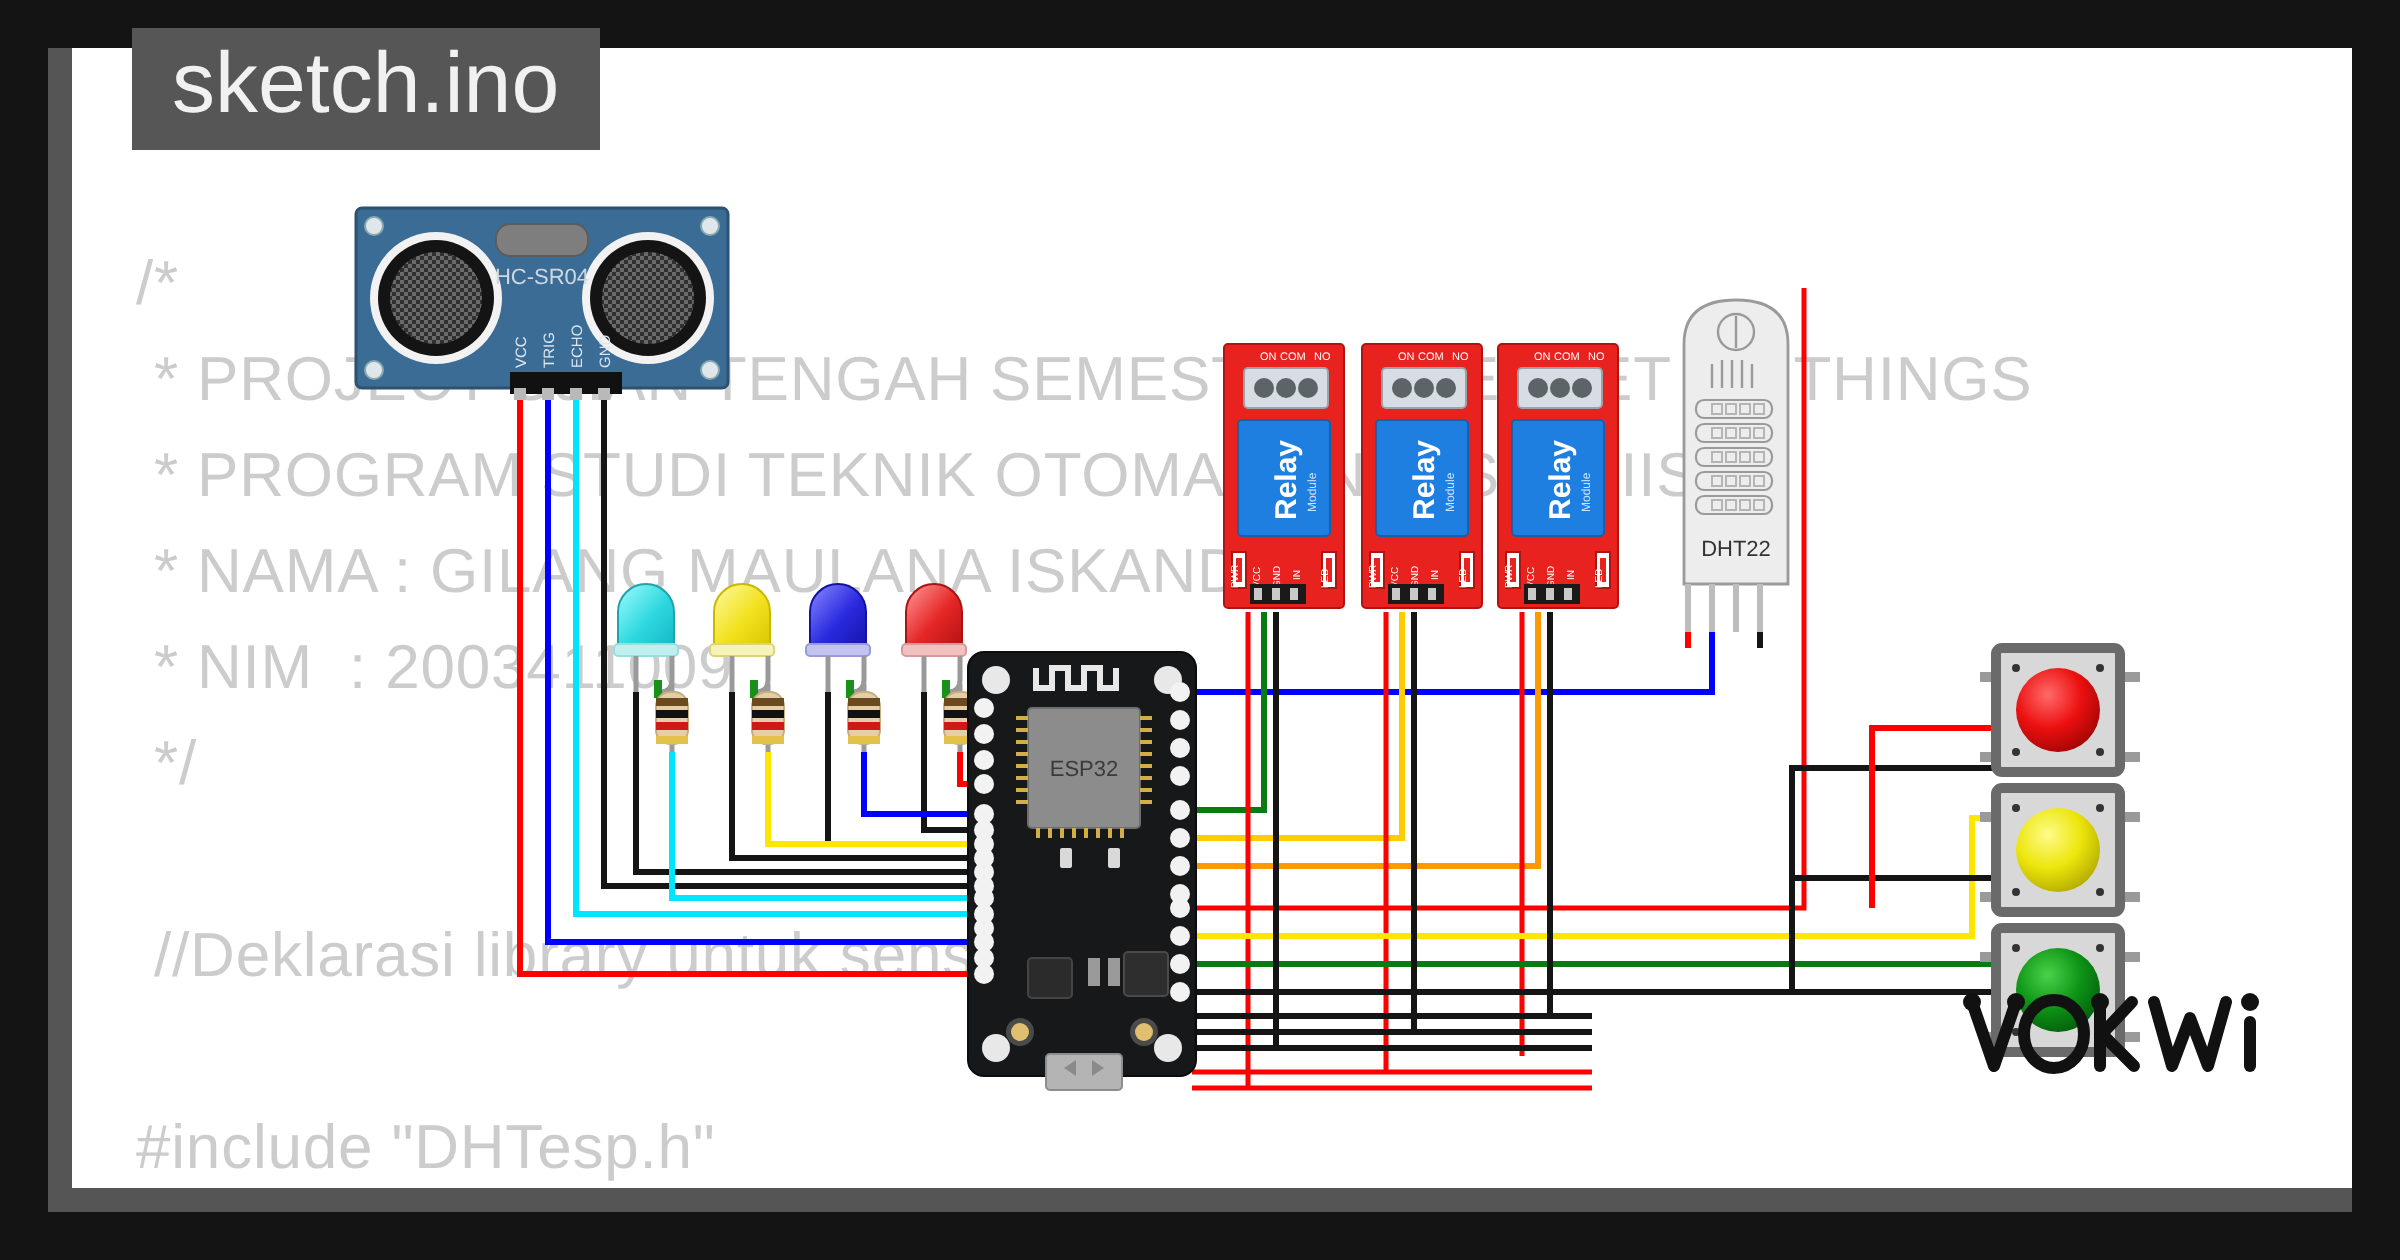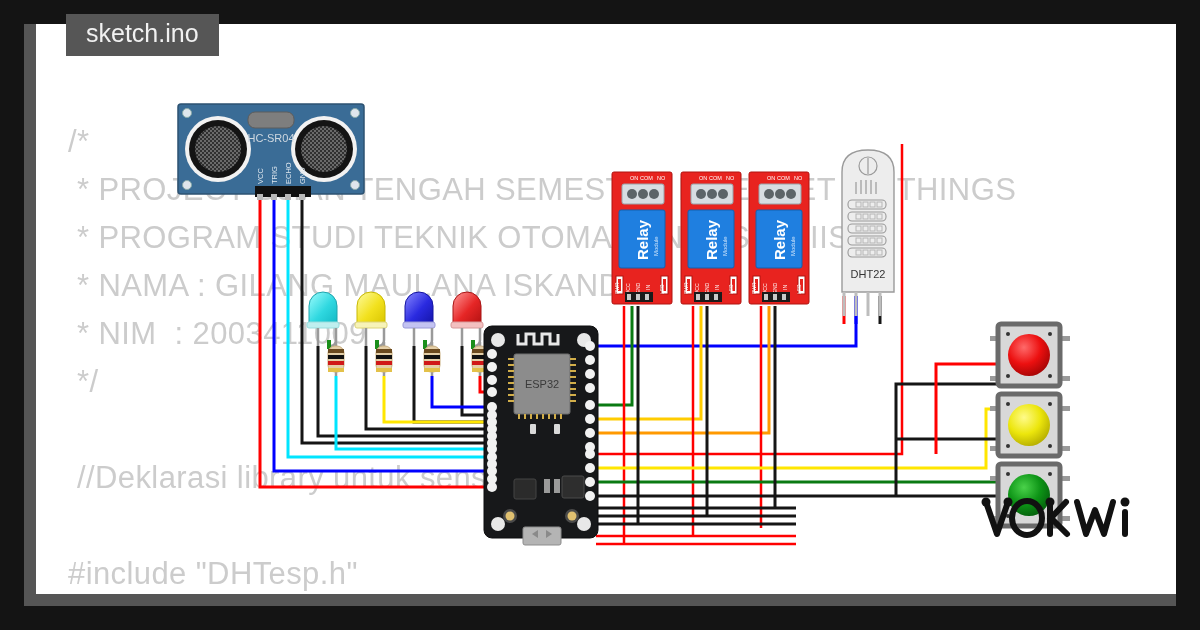--- a/index.html
+++ b/index.html
@@ -20,21 +20,21 @@
   }
 
   
   #circuit{position:absolute;left:0;top:0;width:1140px;height:570px;z-index:2;}
   #circuit svg{display:block;}
 
   
   #tab{
     position:absolute;left:66px;top:14px;z-index:30;
     background:#565656;color:#f1f1f1;
-    font-family:"Liberation Sans",sans-serif;font-size:25px;
+    font-family:"Liberation Sans",sans-serif;font-size:43px;
     padding:6px 20px 10px 20px;line-height:1.05;white-space:nowrap;
   }
 
   
   #logo{position:absolute;right:40px;bottom:46px;z-index:25;}
 </style>
 </head>
 <body>
 
 <div id="stage">

